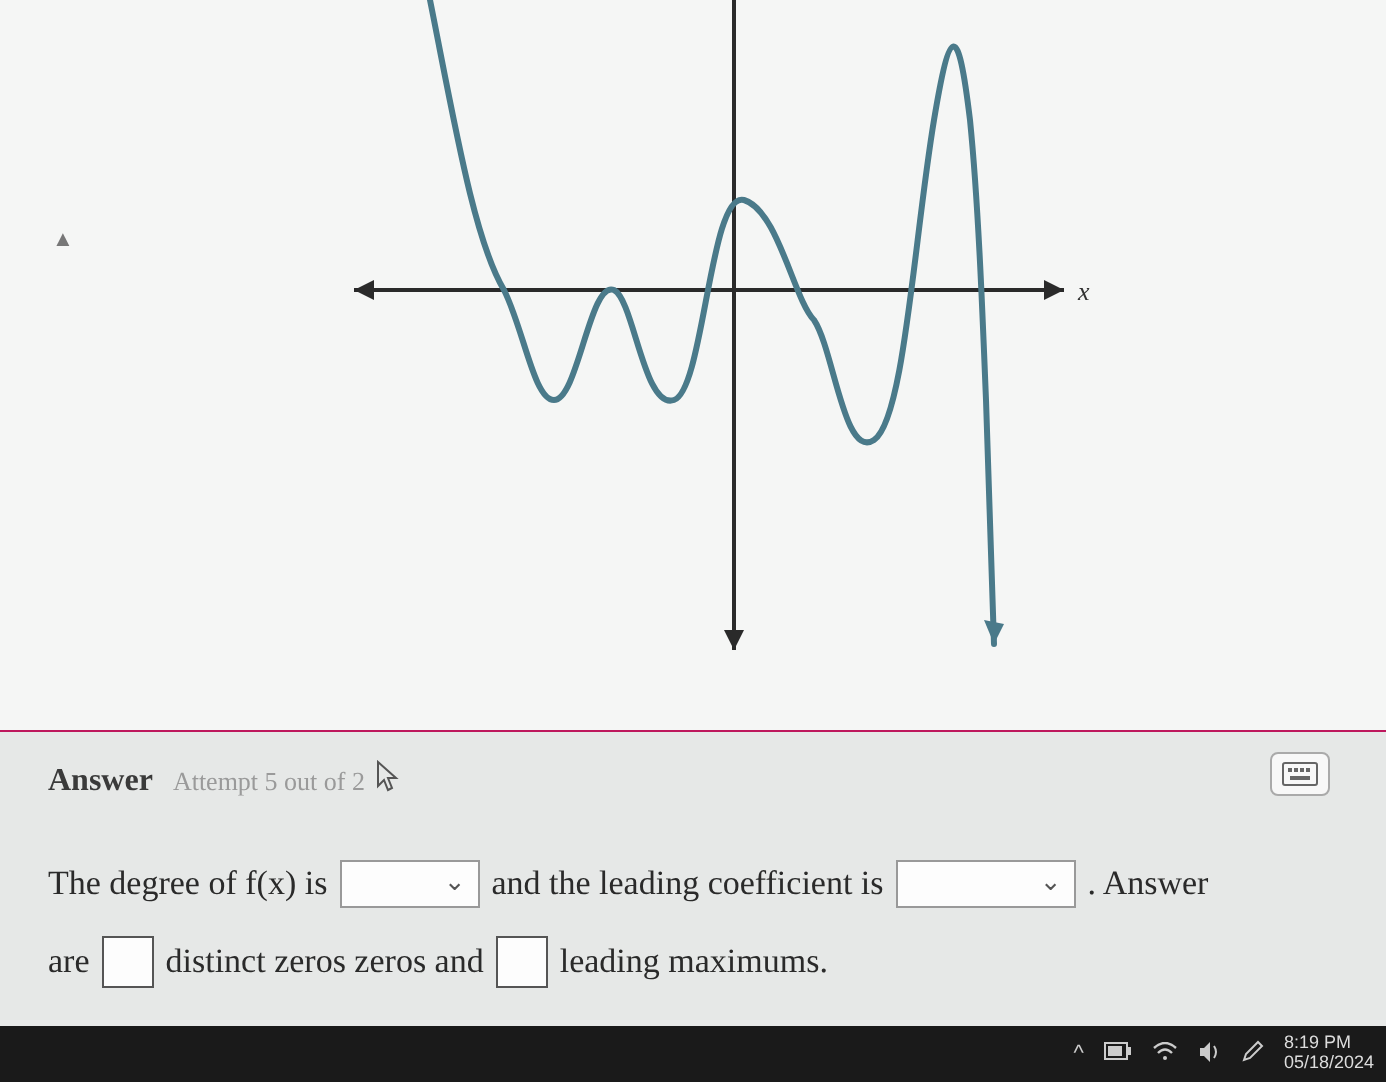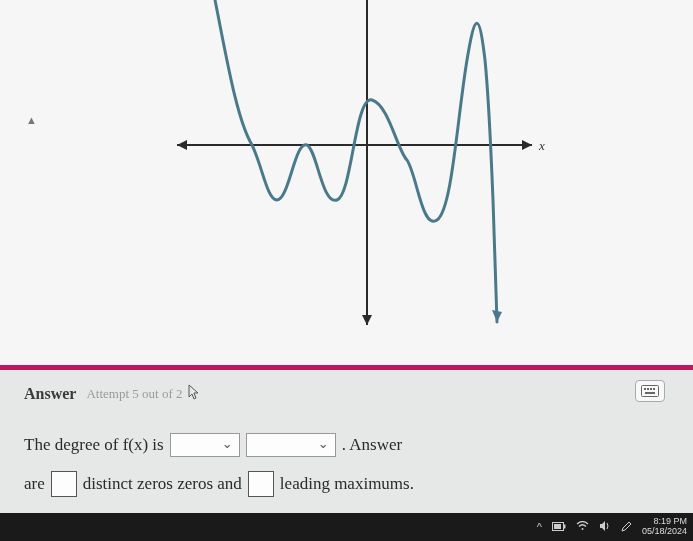--- a/index.html
+++ b/index.html
@@ -19,21 +19,21 @@
       display: flex;
       justify-content: center;
     }
     .graph-svg {
       width: 420px;
       height: 365px;
     }
     .answer-section {
       padding: 14px 28px 10px 24px;
       background: #e6e8e7;
-      border-top: 5px solid #be185d;
+      border-top: 1px solid #be185d;
     }
     .answer-header {
       display: flex;
       align-items: center;
       margin-bottom: 22px;
       position: relative;
     }
     .answer-label {
       font-weight: bold;
       color: #3a3a3a;
@@ -108,21 +108,20 @@
       font-family: 'Segoe UI', Arial, sans-serif;
       font-size: 10px;
     }
     .tray-icons {
       display: flex;
       gap: 10px;
       align-items: center;
     }
     .tray-icon { color: #ccc; font-size: 11px; }
     .clock {
-      text-align: right;
       line-height: 1.1;
       font-size: 9px;
       color: #ddd;
     }
     .caret-up {
       position: absolute;
       left: 26px;
       top: 114px;
       color: #777;
       font-size: 11px;
@@ -177,20 +176,21 @@
         <rect x="4" y="7" width="10" height="2" fill="#666"></rect>
       </svg>
     </div>
   </div>
 
   <div class="line1">
     <span>The degree of f(x) is</span>
     <span class="dropdown">
       <span>⌄</span>
     </span>
+    <span>and the leading coefficient is</span>
     <span class="dropdown wide">
       <span>⌄</span>
     </span>
     <span>. Answer</span>
   </div>
 
   <div class="line2">
     <span>are</span>
     <span class="blank-box"></span>
     <span>distinct zeros zeros and</span>

